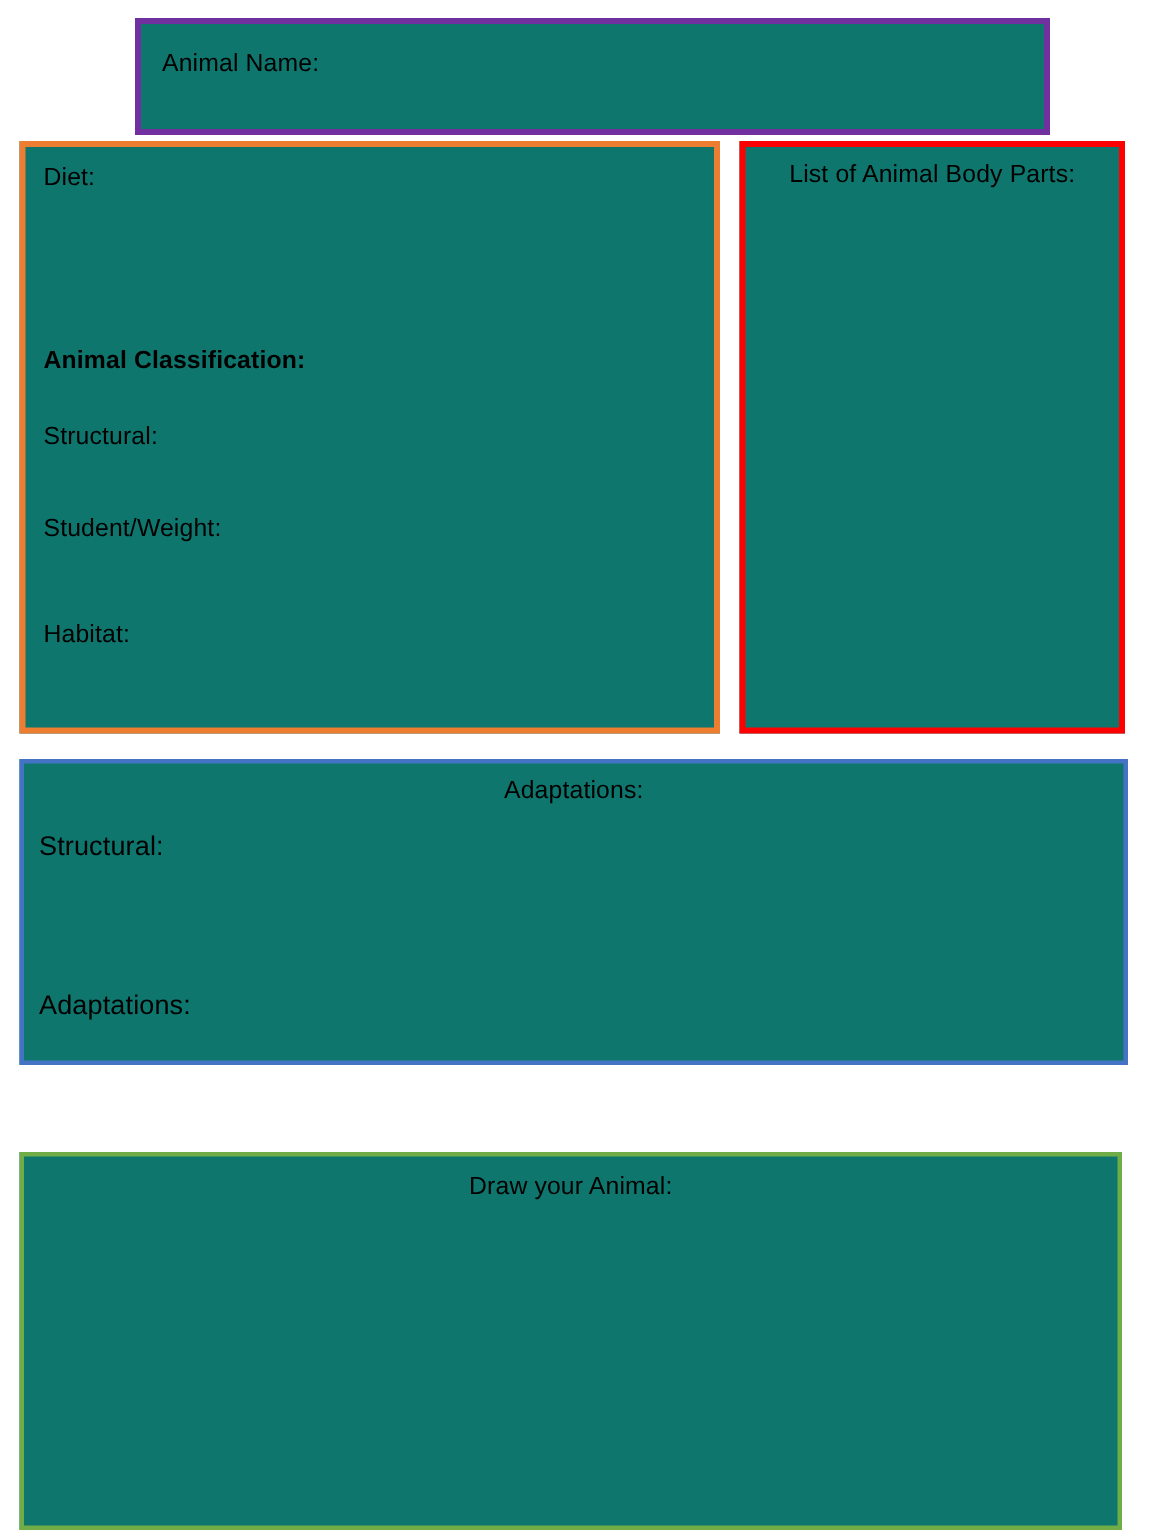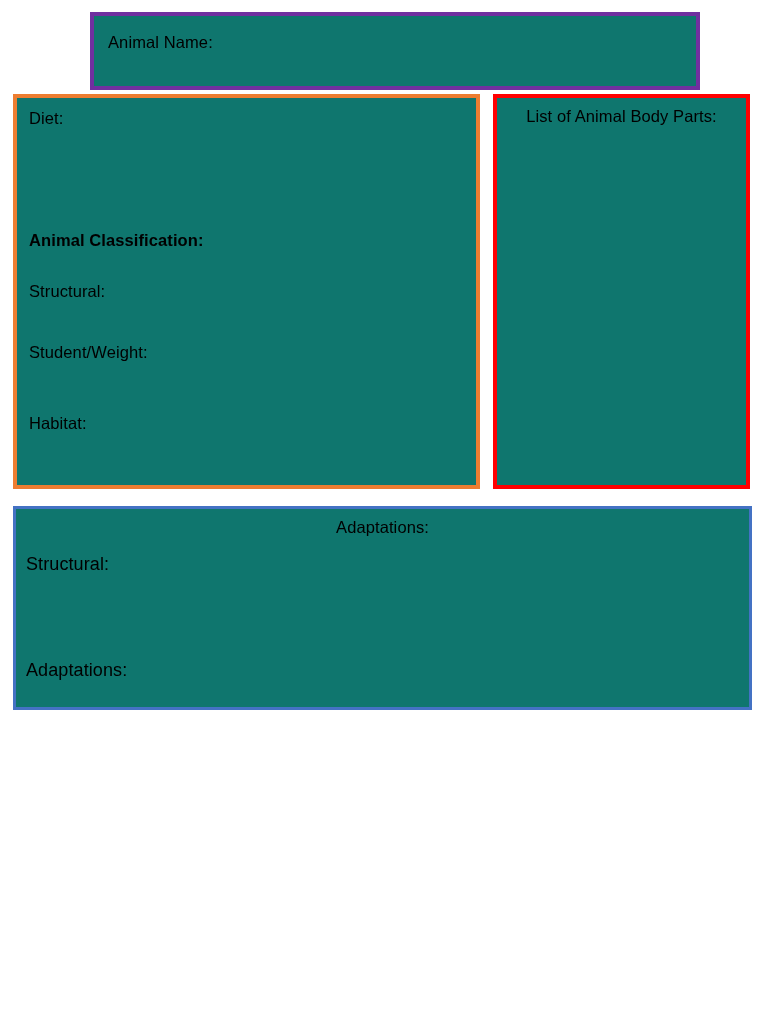--- a/index.html
+++ b/index.html
@@ -157,14 +157,17 @@
   </div>
 
   <div class="box box-adaptations">
     <div class="adapt-inner">
       <div class="adapt-title">Adaptations:</div>
       <div class="adapt-item" style="top:46px;">Structural:</div>
       <div class="adapt-item" style="top:152px;">Adaptations:</div>
     </div>
   </div>
 
+  <div class="box box-draw">
+    <div class="centered-heading">Draw your Animal:</div>
+  </div>
 
 </div>
 
 </body></html>

